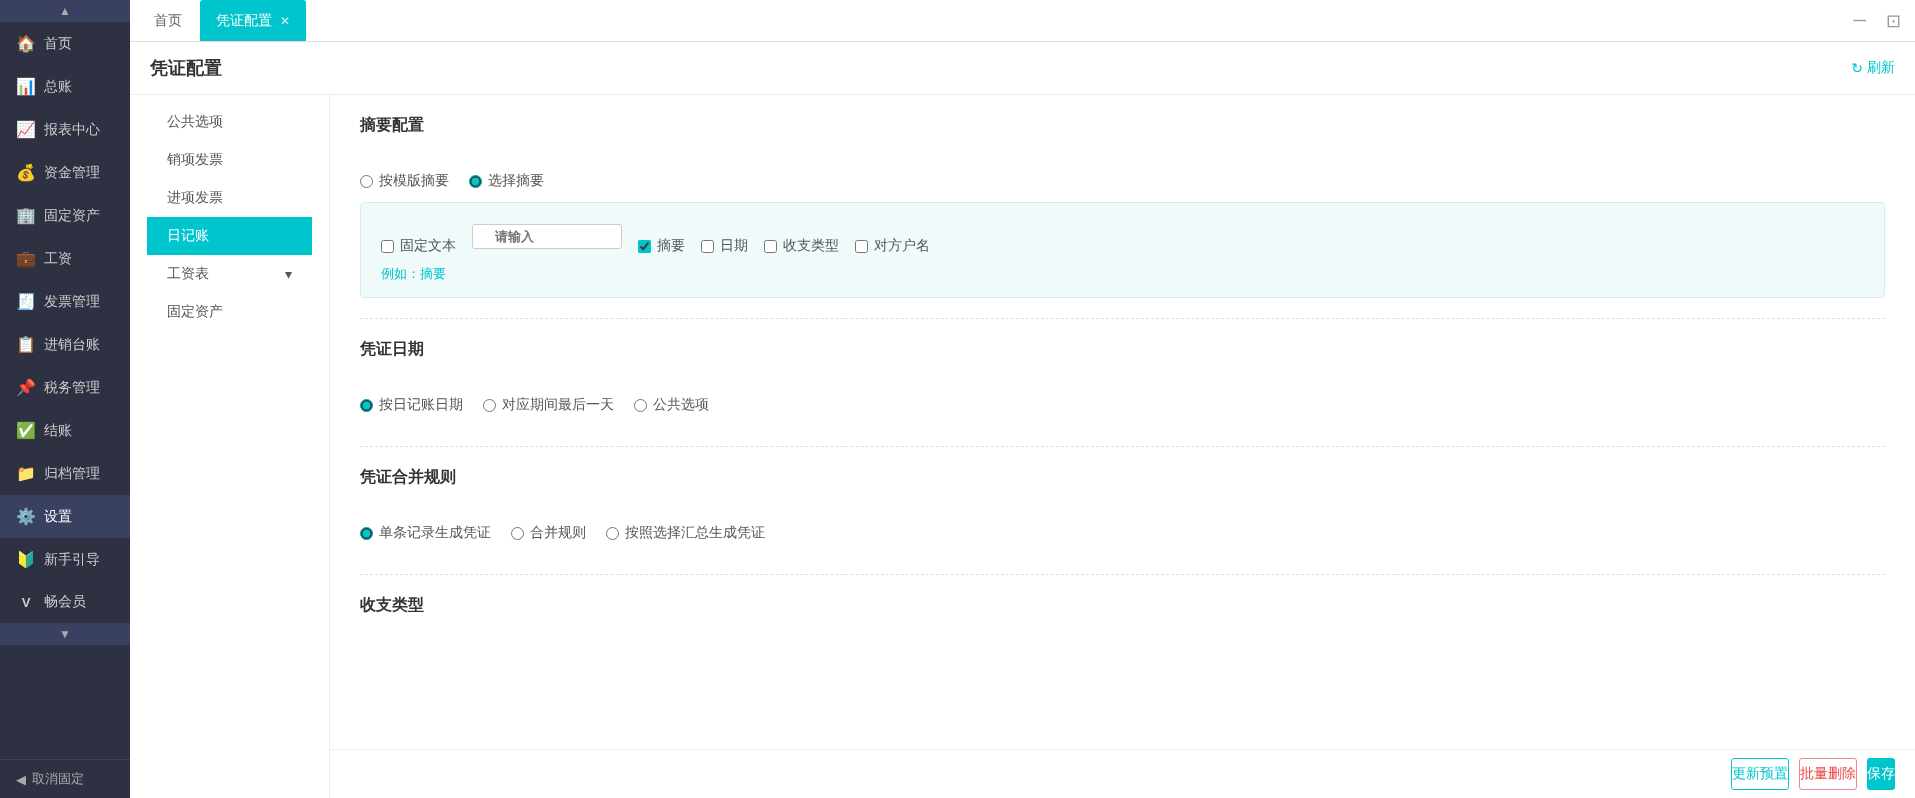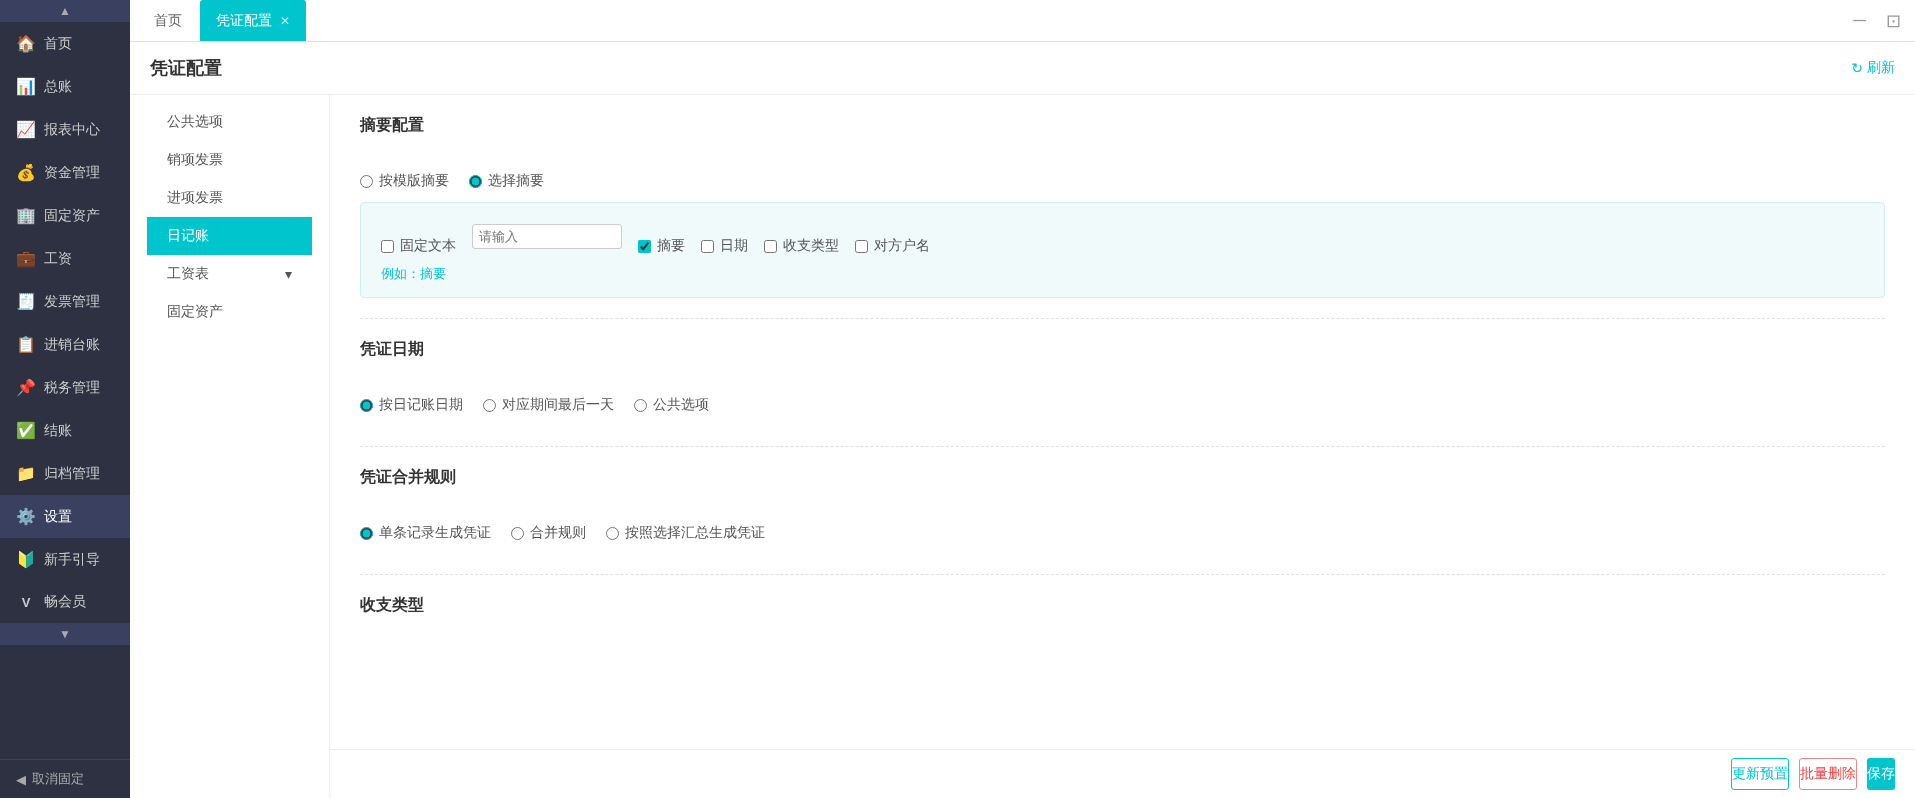--- a/index.html
+++ b/index.html
@@ -200,26 +200,27 @@
       margin-top: 10px;
     }
     .abstract-row {
       display: flex;
       align-items: center;
       gap: 16px;
       flex-wrap: wrap;
     }
     .abstract-row input[type="text"] {
       border: 1px solid #ccc;
-      padding: 4px 6px;
+      padding: 4px 22px;
       border-radius: 3px;
       font-size: 13px;
       width: 150px;
       color: #999;
       outline: none;
+      font-weight: bold;
     }
     .abstract-example {
       color: #00c5cd;
       font-size: 13px;
       margin-top: 10px;
     }
 
     
     .bottom-bar {
       background: #fff;

